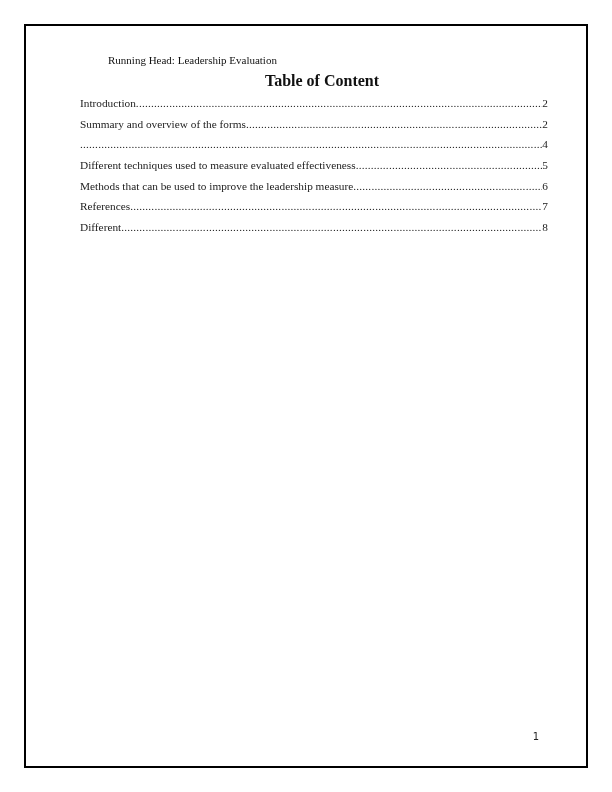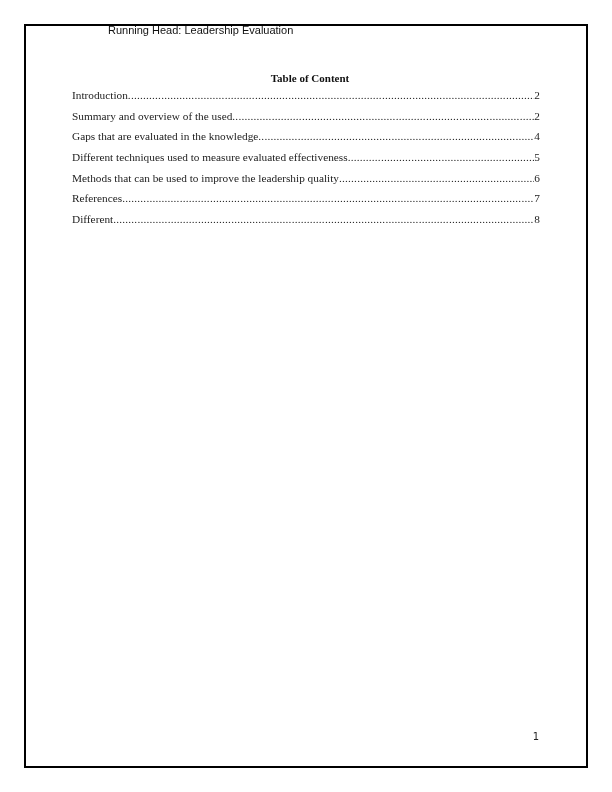--- a/index.html
+++ b/index.html
@@ -3,33 +3,33 @@
   <meta charset="utf-8">
   <style>
     html, body { margin: 0; padding: 0; background: #ffffff; }
     body { width: 612px; height: 792px; position: relative; overflow: hidden; }
     .page-border {
       position: absolute; left: 24px; top: 24px;
       width: 560px; height: 740px;
       border: 2px solid #000;
     }
     .running-head {
-      position: absolute; left: 72px; top: 24px;
-      font-family: Liberation Sans, sans-serif;
+      position: absolute; left: 72px; top: 54px;
+      font-family: Liberation Serif, serif;
       font-size: 11px; color: #111; padding-left: 36px;
     }
     .toc-title {
-      position: absolute; left: 76px; width: 468px; top: 72px;
+      position: absolute; left: 88px; width: 468px; top: 72px;
       text-align: center;
       font-family: "Liberation Serif", serif;
-      font-weight: bold; font-size: 11px; color: #111;
+      font-weight: bold; font-size: 16px; color: #111;
     }
     .toc-list {
       position: absolute; left: 72px; width: 468px; top: 88px;
-      margin: 0; padding: 0; list-style: none;
+      margin: 8px; padding: 0; list-style: none;
       font-family: "Liberation Serif", serif;
       font-size: 11.3px; color: #222;
     }
     .toc-item {
       display: flex; align-items: baseline;
       height: 20.7px; line-height: 14px;
       overflow: hidden; white-space: nowrap;
     }
     .toc-label { flex: 0 0 auto; }
     .toc-leader {
@@ -56,36 +56,35 @@
 
 <div class="toc-title">Table of Content</div>
 
 <ul class="toc-list">
   <li class="toc-item">
     <span class="toc-label">Introduction</span>
     <span class="toc-leader"></span>
     <span class="toc-page">2</span>
   </li>
   <li class="toc-item">
-    <span class="toc-label">Summary and overview of the used</span>
+    <span class="toc-label">Summary and overview of the forms</span>
     <span class="toc-leader"></span>
     <span class="toc-page">2</span>
   </li>
   <li class="toc-item">
-    <span class="toc-label">Gaps that are evaluated in the knowledge</span>
     <span class="toc-leader"></span>
     <span class="toc-page">4</span>
   </li>
   <li class="toc-item">
     <span class="toc-label">Different techniques used to measure evaluated effectiveness</span>
     <span class="toc-leader"></span>
     <span class="toc-page">5</span>
   </li>
   <li class="toc-item">
-    <span class="toc-label">Methods that can be used to improve the leadership quality</span>
+    <span class="toc-label">Methods that can be used to improve the leadership measure</span>
     <span class="toc-leader"></span>
     <span class="toc-page">6</span>
   </li>
   <li class="toc-item">
     <span class="toc-label">References</span>
     <span class="toc-leader"></span>
     <span class="toc-page">7</span>
   </li>
   <li class="toc-item">
     <span class="toc-label">Different</span>

